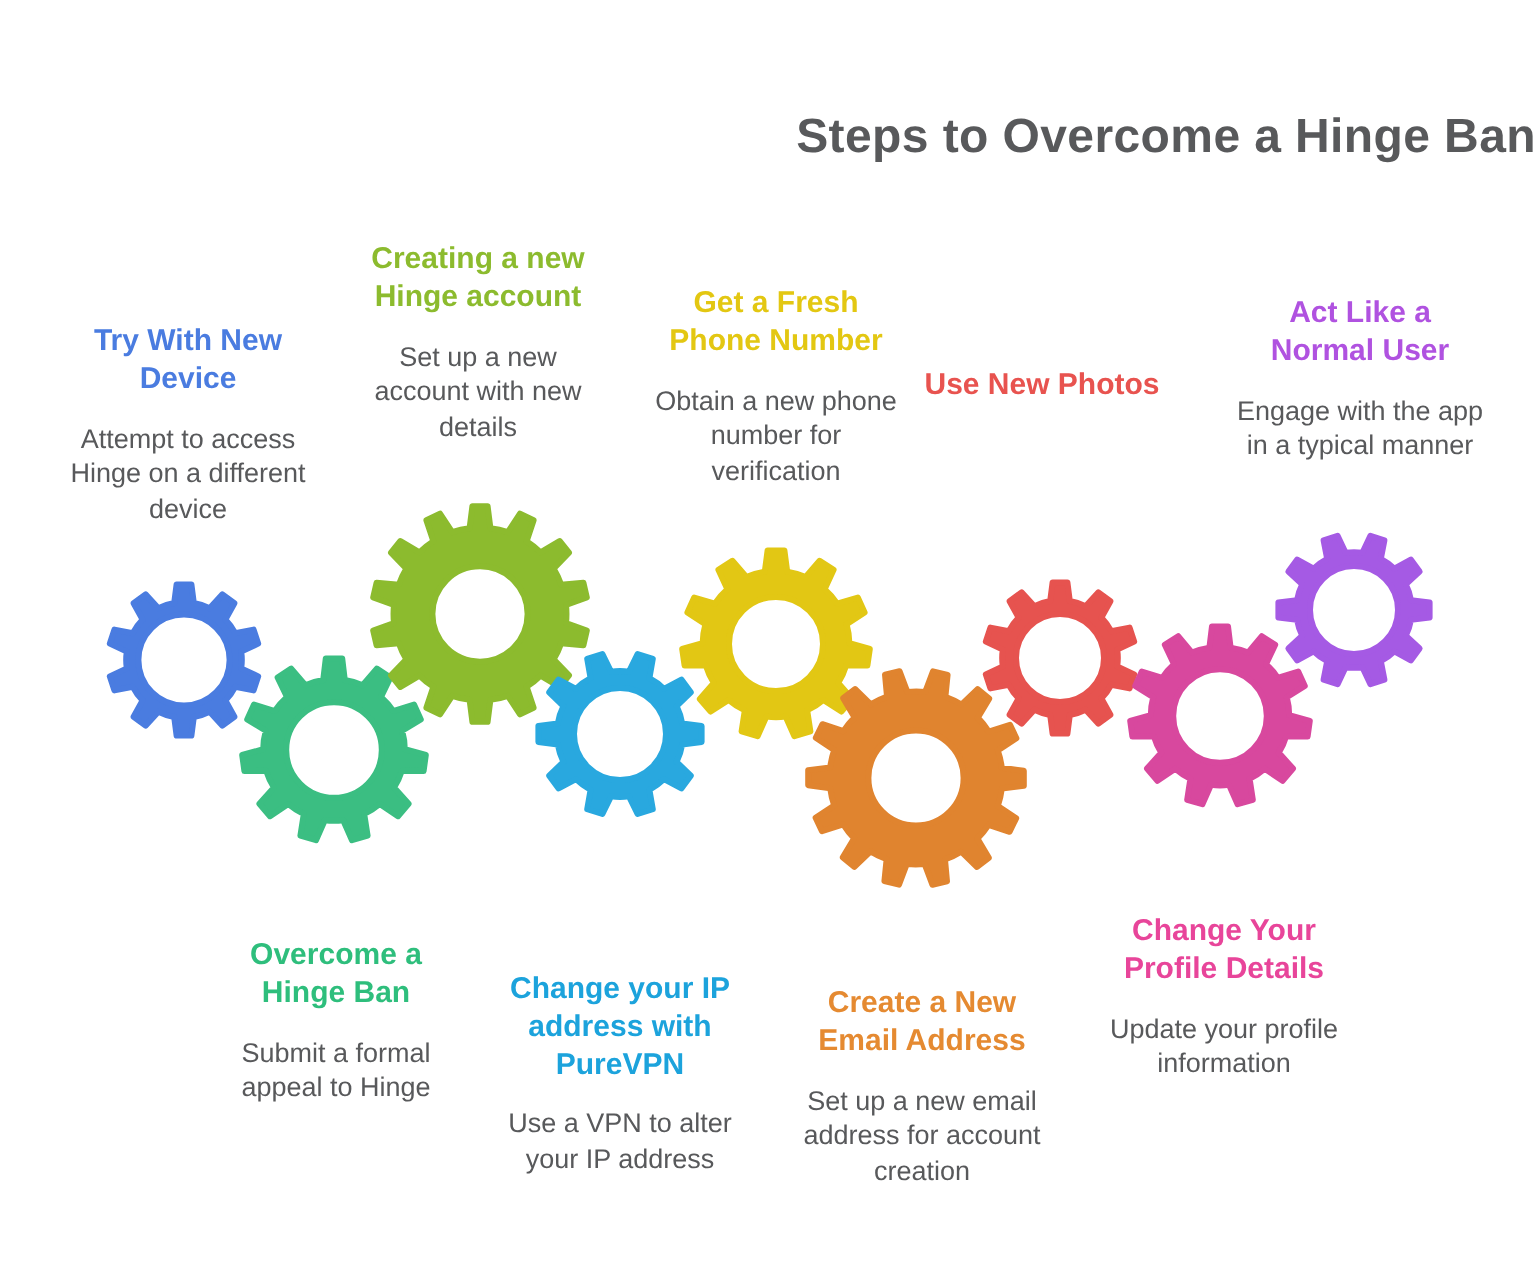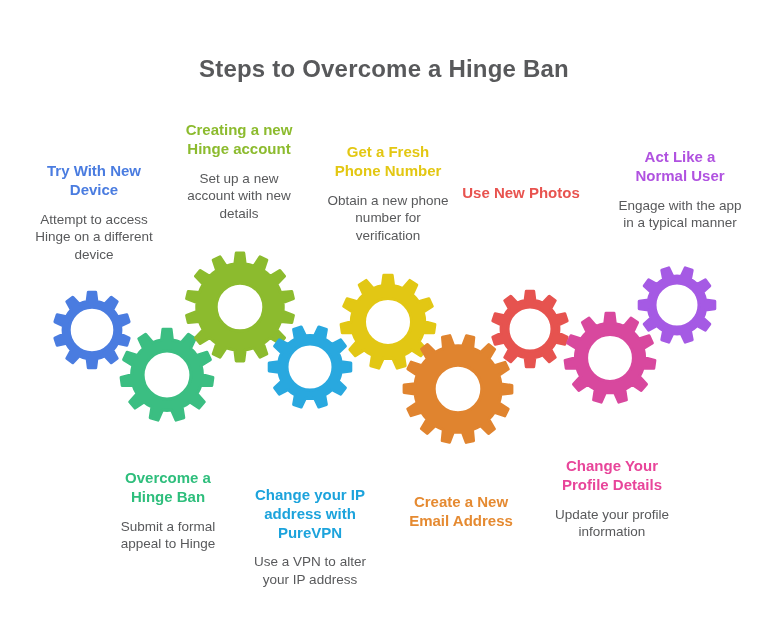--- a/index.html
+++ b/index.html
@@ -10,21 +10,21 @@
     overflow:hidden;
   }
   .canvas{
     position:relative;
     width:768px;height:639px;
     background:#ffffff;
   }
   .page-title{
     position:absolute;
     top:55px;left:0;width:768px;
-    text-align:center;
+    text-align:right;
     font-size:24px;
     font-weight:700;
     letter-spacing:0.2px;
     color:#58595b;
   }
   #gear-layer{
     position:absolute;
     top:0;left:0;
   }
   .step{
@@ -121,20 +121,23 @@
     <div class="step-title" style="color: rgb(28, 163, 220); margin-top: 30px;">Change your IP
 address with
 PureVPN</div>
     <div class="step-desc">Use a VPN to alter
 your IP address</div>
   </div>
 
   <div class="step s7">
     <div class="step-title" style="color: rgb(229, 138, 49);">Create a New
 Email Address</div>
+    <div class="step-desc">Set up a new email
+address for account
+creation</div>
   </div>
 
   <div class="step s8">
     <div class="step-title" style="color: rgb(232, 69, 154);">Change Your
 Profile Details</div>
     <div class="step-desc">Update your profile
 information</div>
   </div>
 
 </div>

